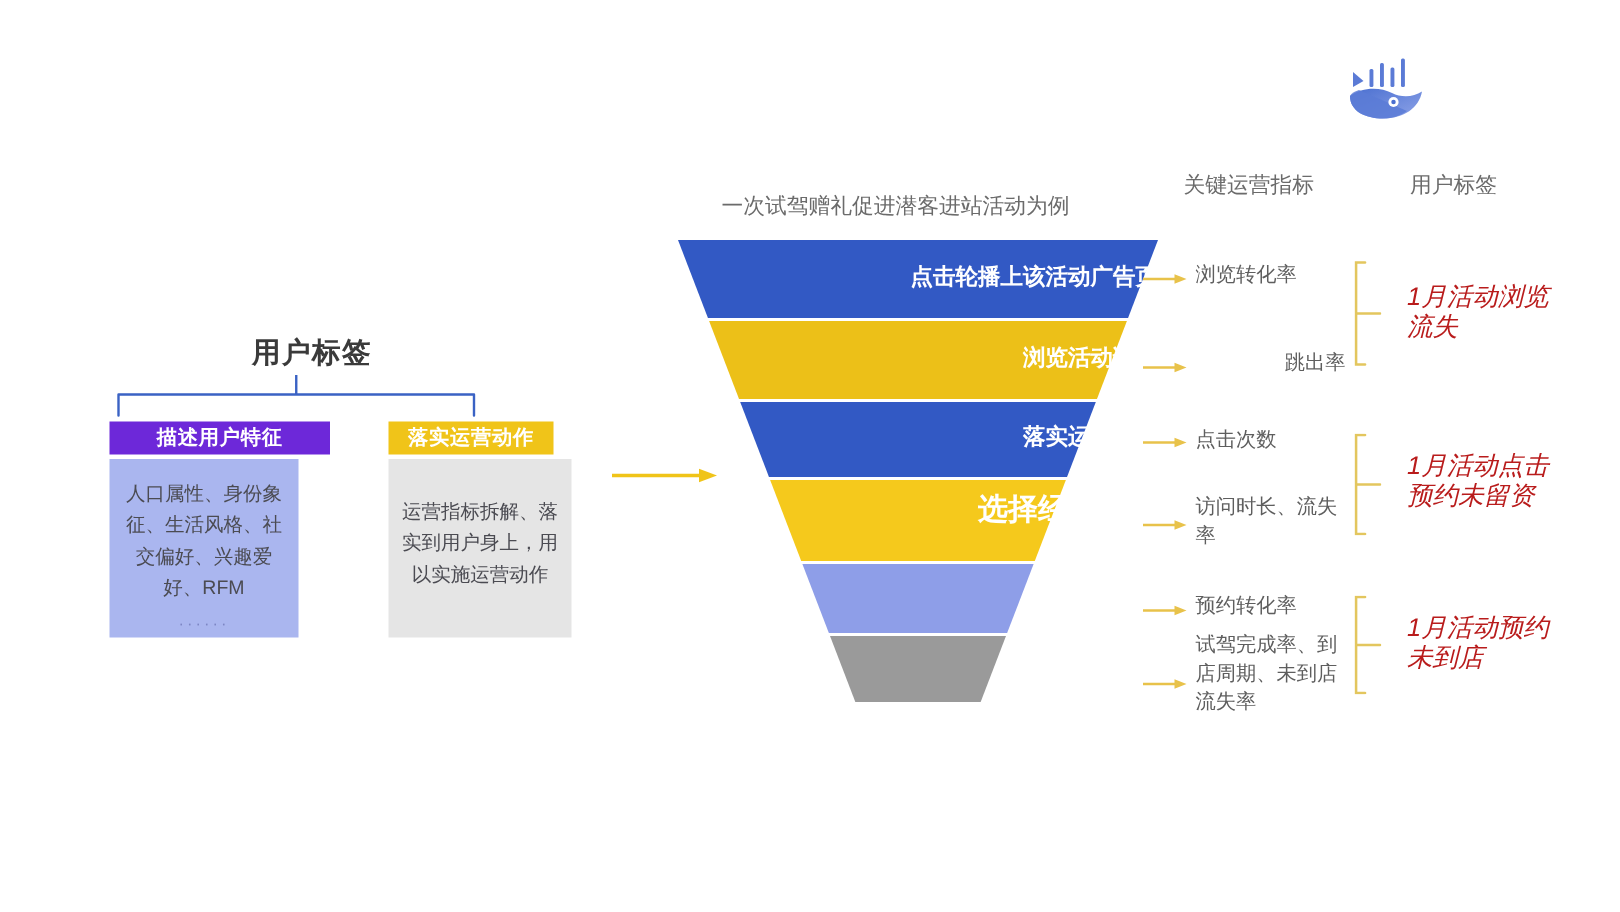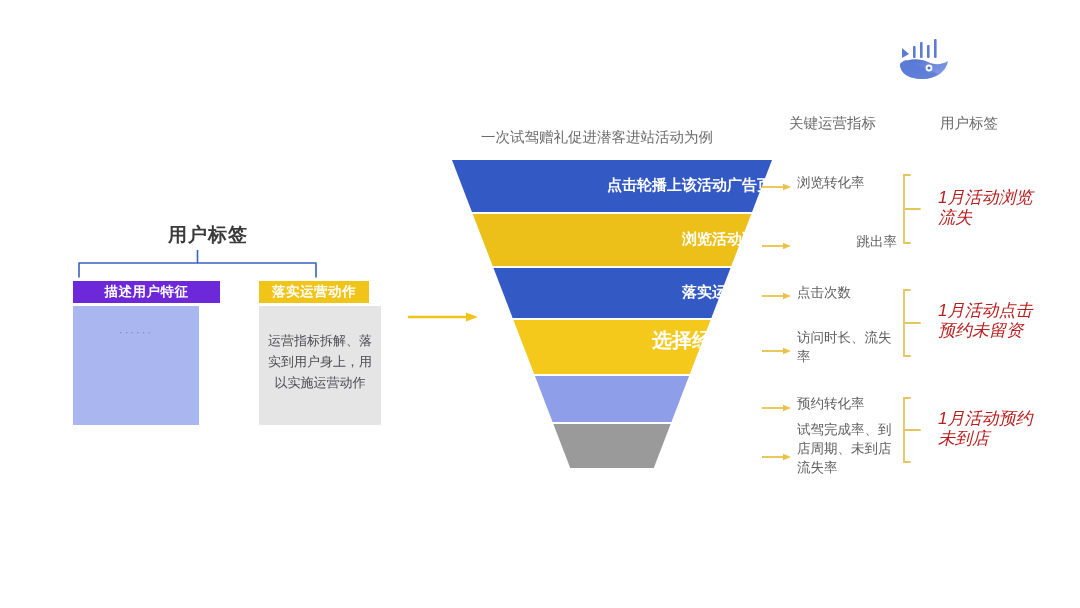--- a/index.html
+++ b/index.html
@@ -201,20 +201,21 @@
 <div class="left-title">用户标签</div>
 
 <div class="left-bracket">
   <svg width="243" height="28" viewBox="0 0 243 28">
     <path d="M121.5 0 L121.5 13 M3 13 L240 13 M3 13 L3 27 M240 13 L240 27" stroke="#3a62c4" stroke-width="1.6" fill="none" stroke-linecap="round"></path>
   </svg>
 </div>
 
 <div class="box-head" id="box-head-feature">描述用户特征</div>
 <div class="box-body" id="box-body-feature">
+  <span>人口属性、身份象征、生活风格、社交偏好、兴趣爱好、RFM</span>
   <div class="dots">······</div>
 </div>
 
 <div class="box-head" id="box-head-action">落实运营动作</div>
 <div class="box-body" id="box-body-action">运营指标拆解、落实到用户身上，用以实施运营动作</div>
 
 <div class="mid-arrow">
   <svg width="72" height="14" viewBox="0 0 72 14">
     <path d="M0 7 L60 7" stroke="#f0c419" stroke-width="2.4" fill="none"></path>
     <path d="M58 2.5 L70 7 L58 11.5 Z" fill="#f0c419"></path>

